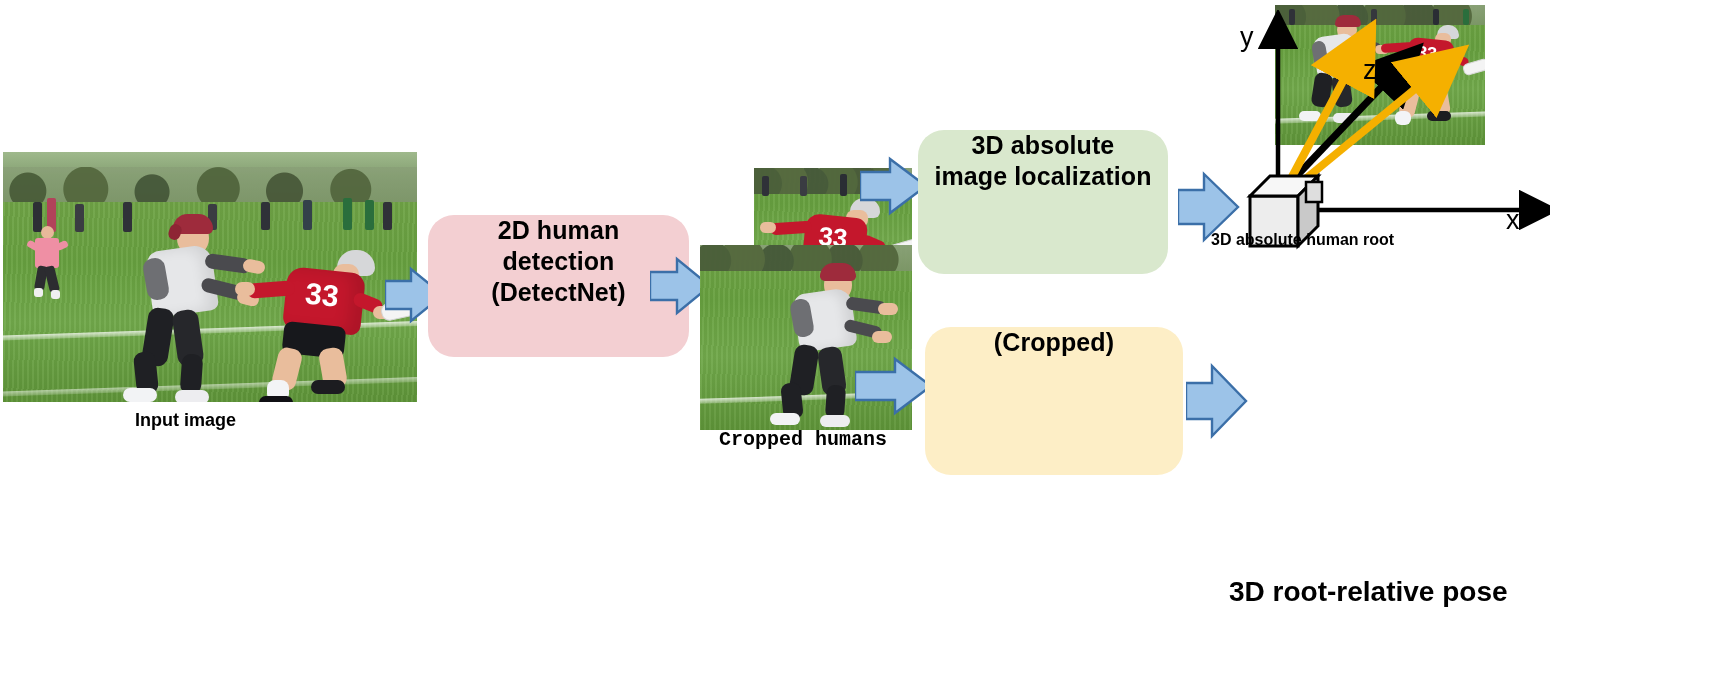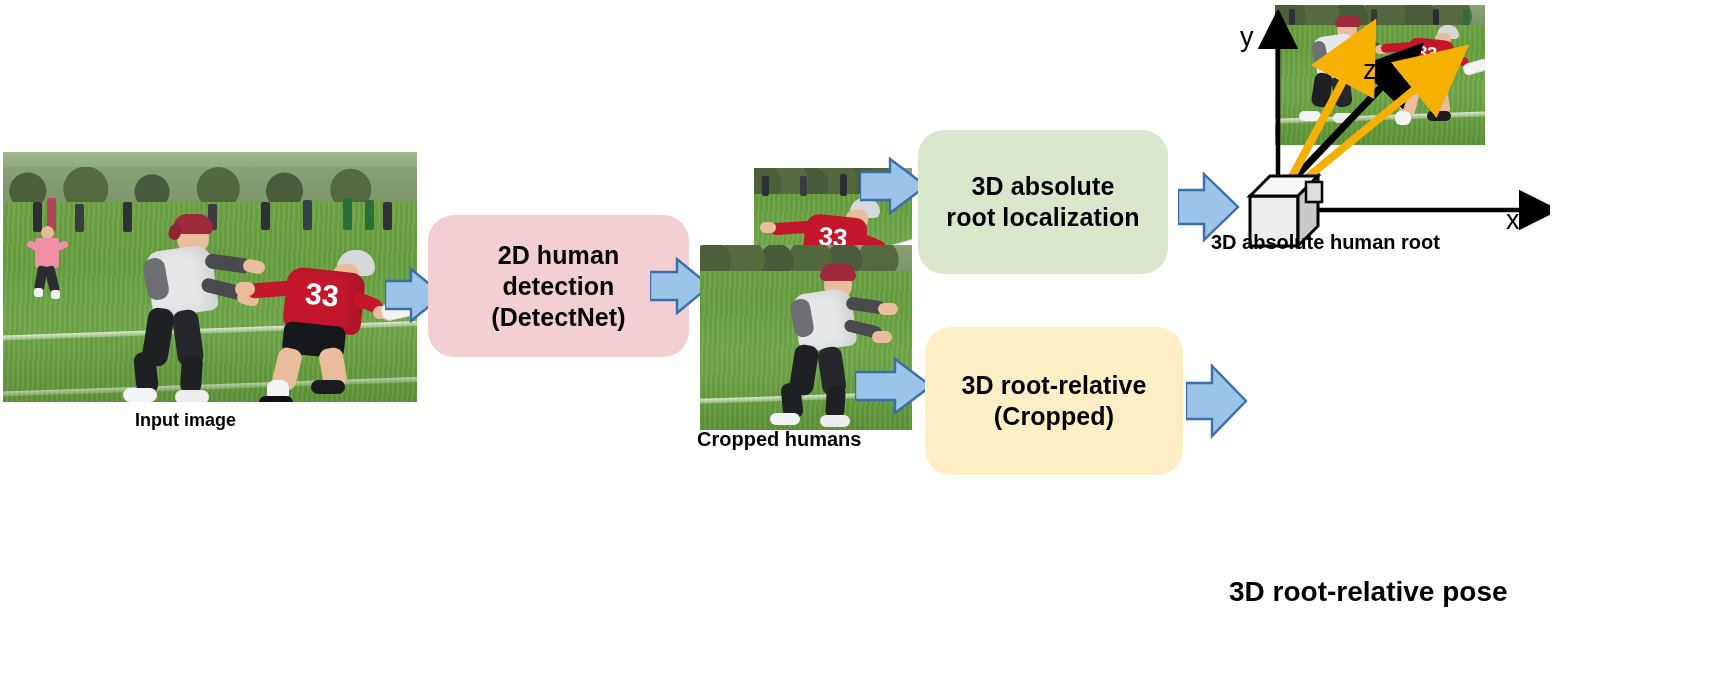--- a/index.html
+++ b/index.html
@@ -29,21 +29,21 @@
   .photo .chalk{position:absolute;left:-5%;width:115%;height:5px;
       background:linear-gradient(rgba(255,255,255,.75),rgba(255,255,255,.25));
       transform:rotate(-2deg);}
   .photo .bgperson{position:absolute;width:9px;border-radius:2px;}
 
   
   .player{position:absolute;}
   .pp{position:absolute;border-radius:3px;}
 
   
-  .pbox{position:absolute;border-radius:26px;display:flex;align-items:center;
+  .pbox{position:absolute;border-radius:26px;display:flex;
         justify-content:center;text-align:center;font-weight:bold;color:#000;
         line-height:1.24;letter-spacing:.1px;}
 
   
   .flowarrow{position:absolute;}
 
   
   .cap{position:absolute;font-weight:bold;color:#000;white-space:nowrap;}
 
   .axislbl{position:absolute;font-weight:normal;color:#000;}
@@ -181,40 +181,39 @@
       <div class="pp" style="left:106px;top:68px;width:20px;height:12px;border-radius:6px;background:#e9bd9c;"></div>
       <div class="pp" style="left:26px;top:82px;width:24px;height:50px;border-radius:9px;background:#1f2024;transform:rotate(9deg);"></div>
       <div class="pp" style="left:16px;top:120px;width:20px;height:36px;border-radius:8px;background:#1f2024;transform:rotate(-6deg);"></div>
       <div class="pp" style="left:54px;top:84px;width:24px;height:48px;border-radius:9px;background:#26272b;transform:rotate(-8deg);"></div>
       <div class="pp" style="left:60px;top:122px;width:19px;height:34px;border-radius:8px;background:#1f2024;transform:rotate(4deg);"></div>
       <div class="pp" style="left:4px;top:150px;width:30px;height:12px;border-radius:6px;background:#f2f3f5;"></div>
       <div class="pp" style="left:54px;top:152px;width:30px;height:12px;border-radius:6px;background:#ededf0;"></div>
     </div>
   </div>
 
-  <div class="cap" style="left:697px;top:428px;font-size:20px;">Cropped humans</div>
+  <div class="cap" style="left:719px;top:428px;font-size:20px;font-family:Liberation Mono, monospace;">Cropped humans</div>
 
   <svg class="flowarrow" style="left:860px;top:155px;width:68px;height:62px;" viewBox="0 0 68 62">
     <polygon points="0,17 30,17 30,4 66,31 30,58 30,45 0,45" fill="#9cc3e8" stroke="#3b6fa8" stroke-width="2.4"></polygon>
   </svg>
 
   <div class="pbox" style="left:918px;top:130px;width:250px;height:144px;background:#d9e8cd;font-size:25px;">
     <div>
       <div>3D absolute</div>
-      <div>root localization</div>
+      <div>image localization</div>
     </div>
   </div>
 
   <svg class="flowarrow" style="left:855px;top:355px;width:78px;height:62px;" viewBox="0 0 78 62">
     <polygon points="0,17 40,17 40,4 76,31 40,58 40,45 0,45" fill="#9cc3e8" stroke="#3b6fa8" stroke-width="2.4"></polygon>
   </svg>
 
   <div class="pbox" style="left:925px;top:327px;width:258px;height:148px;background:#fdeec6;font-size:25px;">
     <div>
-      <div>3D root-relative</div>
       <div>(Cropped)</div>
     </div>
   </div>
 
   <svg class="flowarrow" style="left:1178px;top:168px;width:62px;height:78px;" viewBox="0 0 62 78">
     <polygon points="0,22 26,22 26,6 60,39 26,72 26,56 0,56" fill="#9cc3e8" stroke="#3b6fa8" stroke-width="2.4"></polygon>
   </svg>
 
   <svg class="flowarrow" style="left:1186px;top:360px;width:62px;height:82px;" viewBox="0 0 62 82">
     <polygon points="0,23 26,23 26,6 60,41 26,76 26,59 0,59" fill="#9cc3e8" stroke="#3b6fa8" stroke-width="2.4"></polygon>
@@ -283,17 +282,17 @@
       <polygon points="20,186 40,166 88,166 68,186" fill="#f7f7f7" stroke="#000" stroke-width="3"></polygon>
       <polygon points="68,186 88,166 88,216 68,236" fill="#c9c9c9" stroke="#000" stroke-width="3"></polygon>
       <polygon points="76,172 76,192 92,192 92,172" fill="#dedede" stroke="#000" stroke-width="2.5"></polygon>
     </g>
   </svg>
 
   <div class="axislbl" style="left:1240px;top:22px;font-size:27px;">y</div>
   <div class="axislbl" style="left:1506px;top:205px;font-size:27px;">x</div>
   <div class="axislbl" style="left:1363px;top:55px;font-size:27px;">z</div>
 
-  <div class="cap" style="left:1211px;top:231px;font-size:20px;">3D absolute human root</div>
+  <div class="cap" style="left:1211px;top:231px;font-size:16px;">3D absolute human root</div>
 
   <div class="cap" style="left:1229px;top:576px;font-size:28px;">3D root-relative pose</div>
 
 </div>
 
 </body></html>

